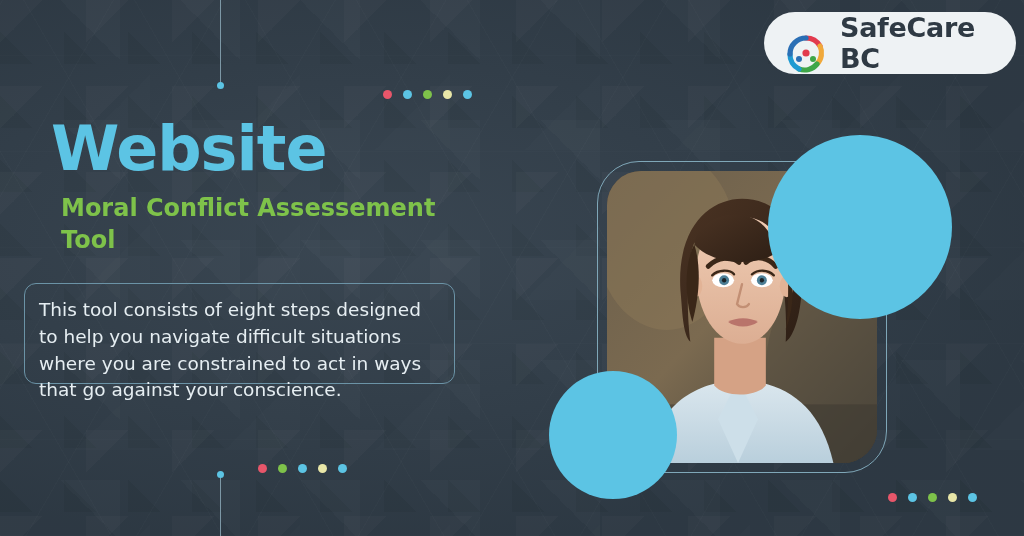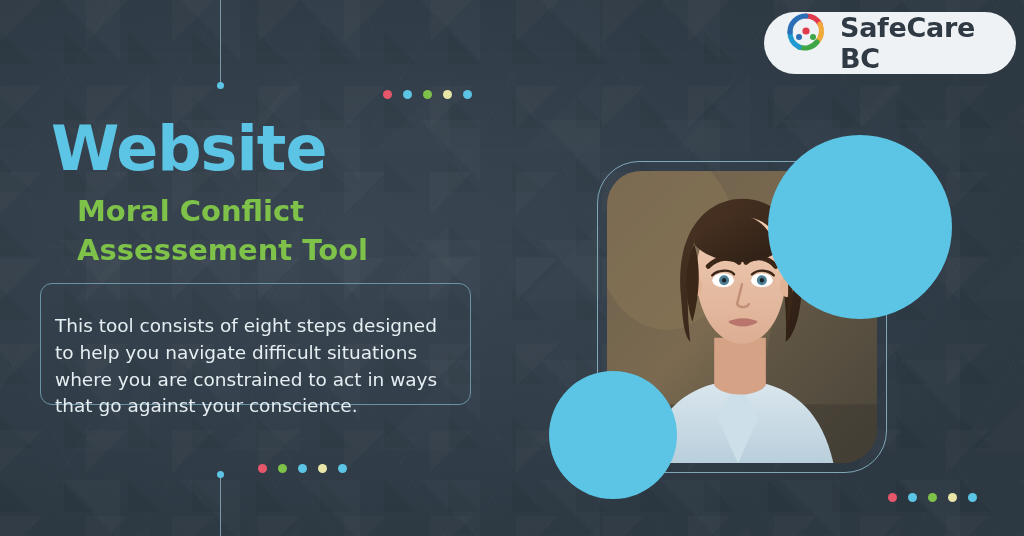--- a/index.html
+++ b/index.html
@@ -46,21 +46,21 @@
   
   .logo-pill {
     position: absolute;
     left: 764px;
     top: 12px;
     width: 252px;
     height: 62px;
     background: #eef2f4;
     border-radius: 31px;
     display: flex;
-    align-items: flex-start;
+    align-items: flex-end;
     padding-left: 22px;
     box-sizing: border-box;
   }
   .logo-mark { width: 40px; height: 40px; flex: 0 0 40px; }
   .logo-text {
     margin-left: 14px;
     font-size: 27px;
     font-weight: bold;
     color: #2f3a44;
     letter-spacing: -0.3px;
@@ -75,39 +75,38 @@
     font-size: 62px;
     font-weight: bold;
     color: #5cc4e4;
     letter-spacing: -1px;
     line-height: 1;
   }
   .subhead {
     position: absolute;
     left: 61px;
     top: 192px;
-    font-size: 29px;
+    font-size: 24px;
     font-weight: bold;
     color: #7ec24a;
     line-height: 1.35;
     width: 430px;
-    margin-left: 16px;
   }
 
   
   .desc-box {
     position: absolute;
-    left: 40px;
+    left: 24px;
     top: 283px;
     width: 431px;
-    height: 122px;
+    height: 101px;
     border: 1px solid #6b93a6;
     border-radius: 12px;
     box-sizing: border-box;
-    padding: 29px 20px 0 14px;
+    padding: 13px 20px 0 14px;
   }
   .desc-text {
     color: #e6eef2;
     font-size: 18.5px;
     line-height: 1.45;
     font-family: "DejaVu Sans", sans-serif;
   }
 
   
   .photo-frame {

